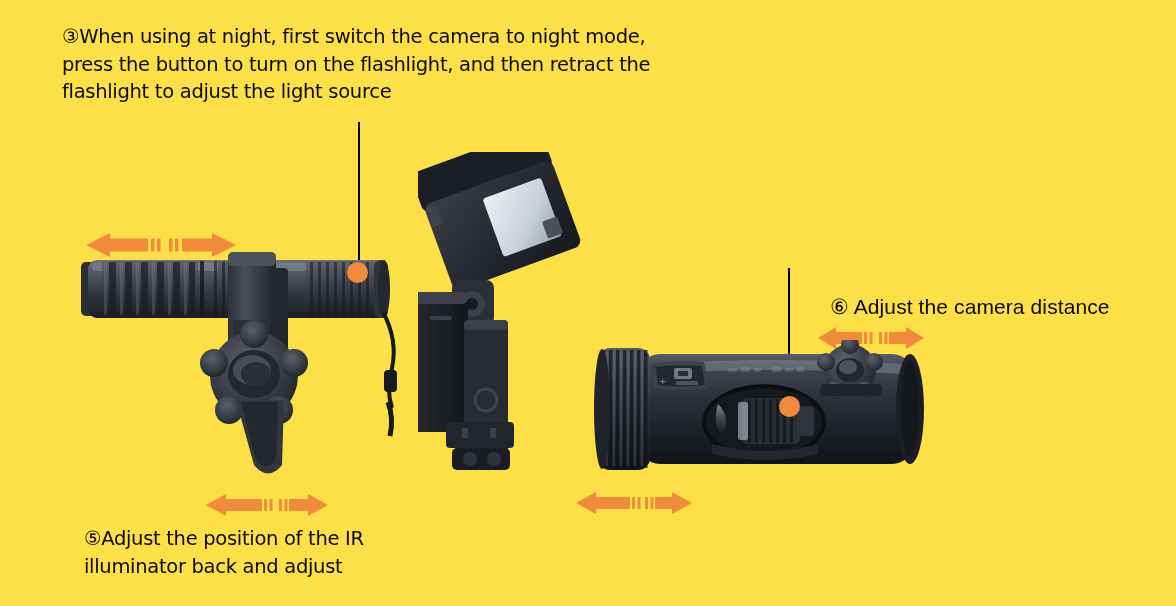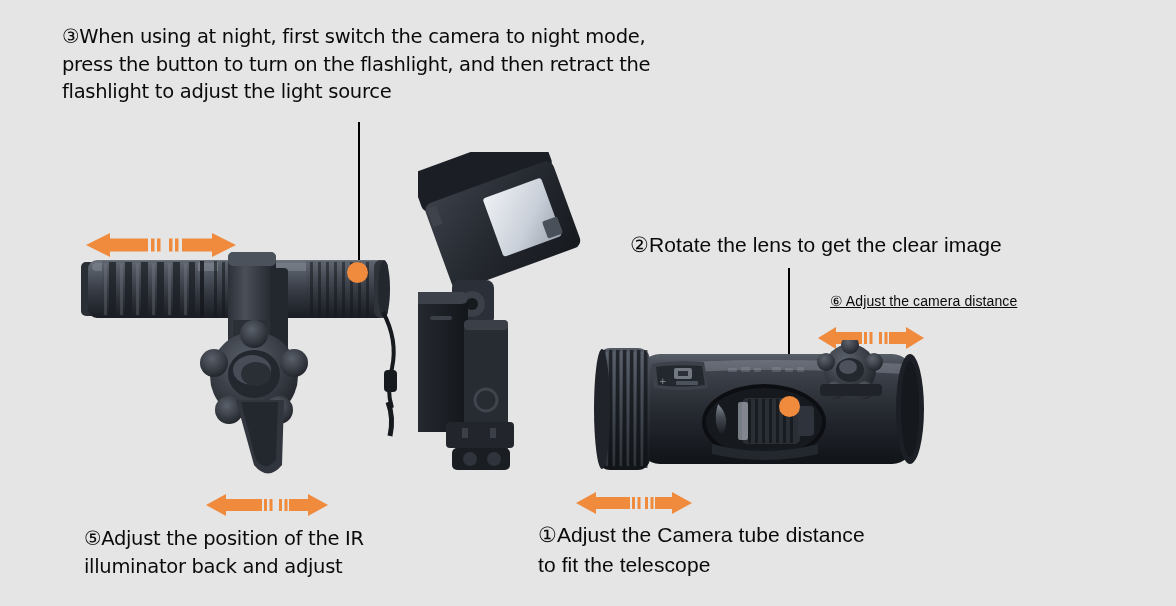--- a/index.html
+++ b/index.html
@@ -4,21 +4,21 @@
 <style>
   html, body {
     margin: 0;
     padding: 0;
     background: #ffffff;
   }
   #page {
     position: relative;
     width: 1176px;
     height: 606px;
-    background: #e5e5e5;
+    background: #fde047;
     overflow: hidden;
     font-family: "Liberation Sans", sans-serif;
     color: #000000;
   }
 
   
   .callout {
     position: absolute;
     font-size: 20.5px;
     line-height: 1.42;
@@ -78,25 +78,24 @@
 
         <rect x="83" y="6.5" width="3.5" height="13"></rect>
         <rect x="89" y="6.5" width="3.5" height="13"></rect>
         <rect x="96" y="6.5" width="30" height="13"></rect>
 
         <path d="M150 13 L126 1 L126 25 Z"></path>
       </g>
     </svg>
   </div>
 
-  <div class="callout" style="left:630px; top:230px; width:440px; font-size:21px;">②Rotate the lens to get the clear image</div>
 
   <div class="leader" style="left:788px; top:268px; height:134px;"></div>
 
-  <div class="callout" style="left:830px; top:292px; width:340px; font-size:14px;text-decoration:underline;">⑥ Adjust the camera distance</div>
+  <div class="callout" style="left:830px; top:292px; width:340px; font-size:21px;">⑥ Adjust the camera distance</div>
 
   <div class="arrow" style="left:818px; top:326px;">
     <svg width="106" height="24" viewBox="0 0 106 24">
       <g fill="#F08A3C">
         <path d="M0 12 L18 1 L18 23 Z"></path>
         <rect x="18" y="6" width="26" height="12"></rect>
         <rect x="46" y="6" width="3" height="12"></rect>
         <rect x="51.5" y="6" width="3" height="12"></rect>
         <rect x="61" y="6" width="3" height="12"></rect>
         <rect x="66.5" y="6" width="3" height="12"></rect>
@@ -435,15 +434,14 @@
         <rect x="69" y="6" width="3" height="12"></rect>
         <rect x="74.5" y="6" width="3" height="12"></rect>
         <rect x="79" y="6" width="17" height="12"></rect>
         <path d="M116 12 L96 1 L96 23 Z"></path>
       </g>
     </svg>
   </div>
 
   <div class="callout narrow" style="left:84px; top:525px; width:330px;">⑤Adjust the position of the IR illuminator back and adjust</div>
 
-  <div class="callout" style="left:538px; top:520px; width:330px; font-size:21px;">①Adjust the Camera tube distance to fit the telescope</div>
 
 </div>
 
 </body></html>

